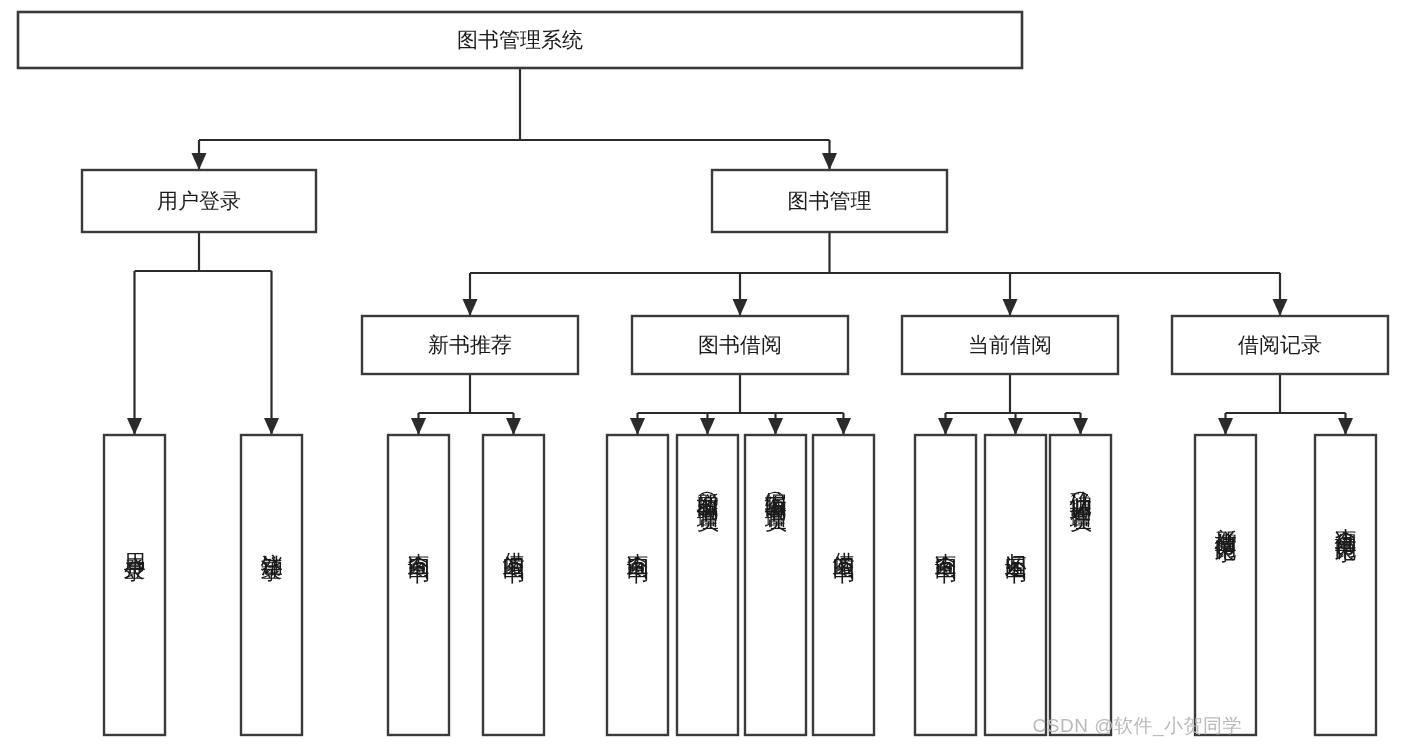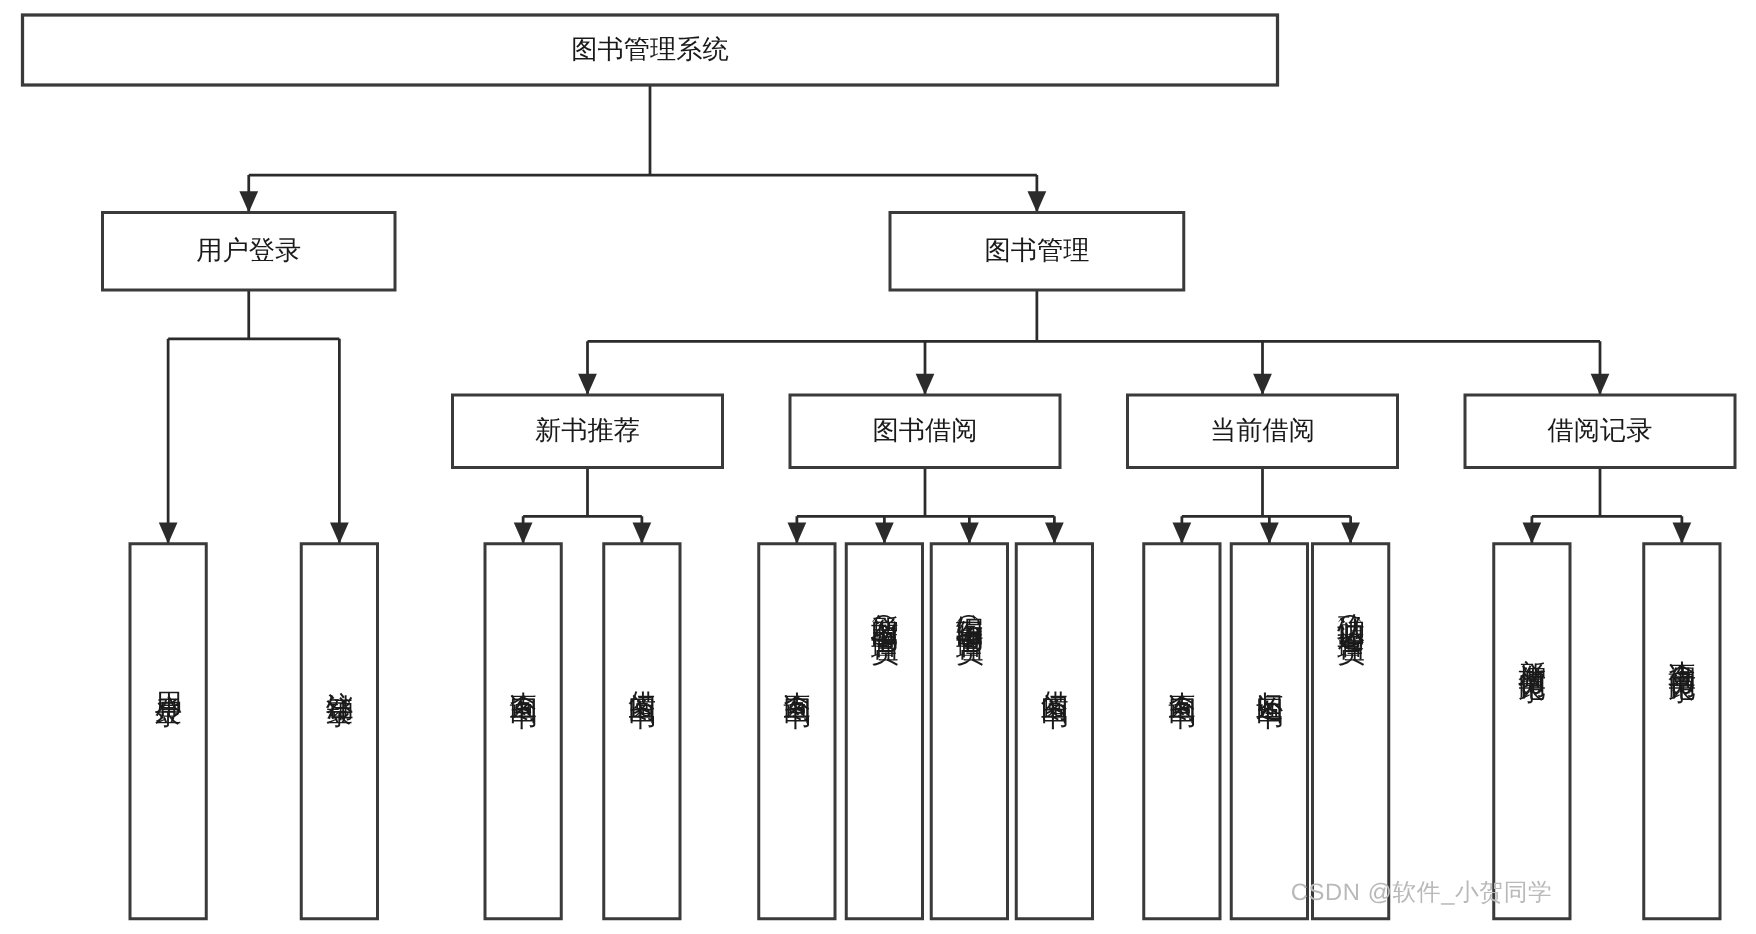--- a/index.html
+++ b/index.html
@@ -70,21 +70,21 @@
     font-family: "Liberation Sans", "DejaVu Sans", sans-serif;
     font-size: 22px;
     line-height: 1.12;
     letter-spacing: 3px;
     color: #1a1a1a;
     white-space: nowrap;
   }
   .watermark {
     position: absolute;
     right: 8px;
-    bottom: 20px;
+    bottom: 8px;
     font-family: "Liberation Sans", "DejaVu Sans", sans-serif;
     font-size: 19px;
     color: #b9b9b9;
     letter-spacing: 0.5px;
     user-select: none;
   }
 </style>
 </head>
 <body>
 

